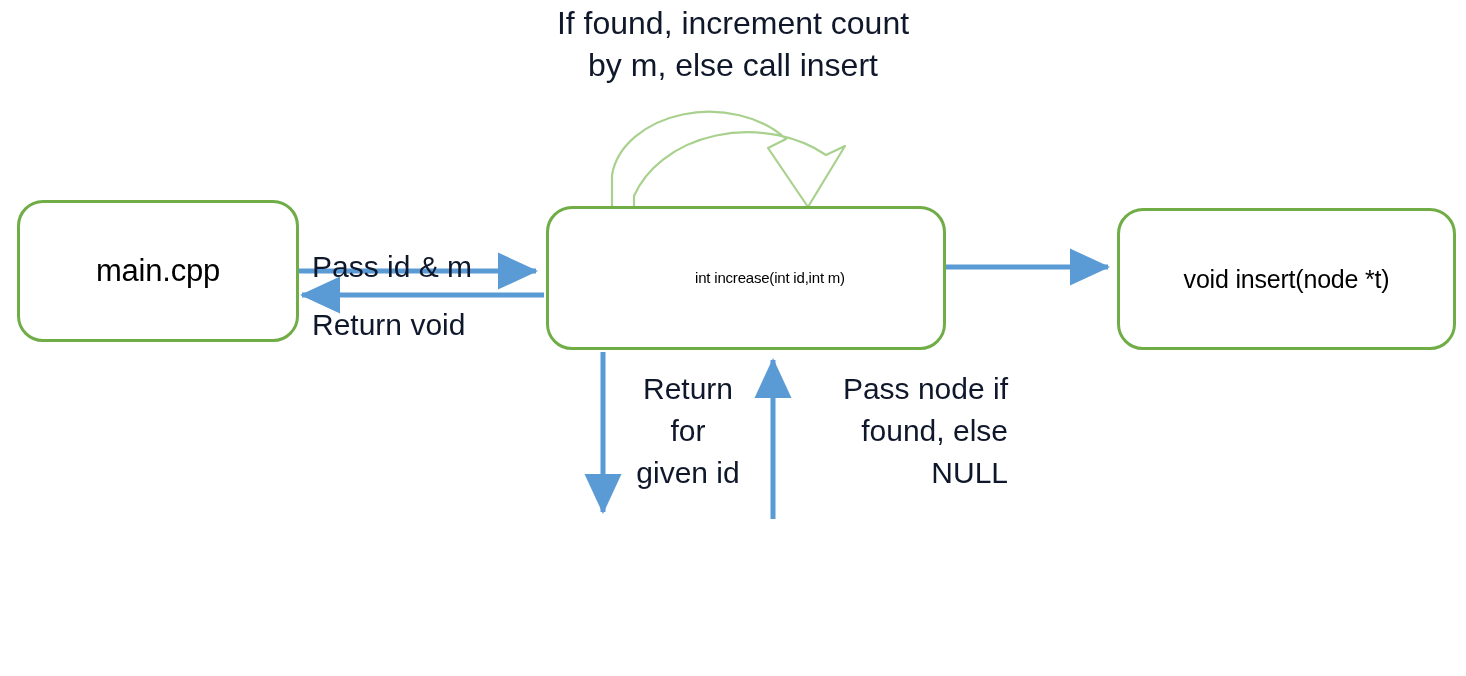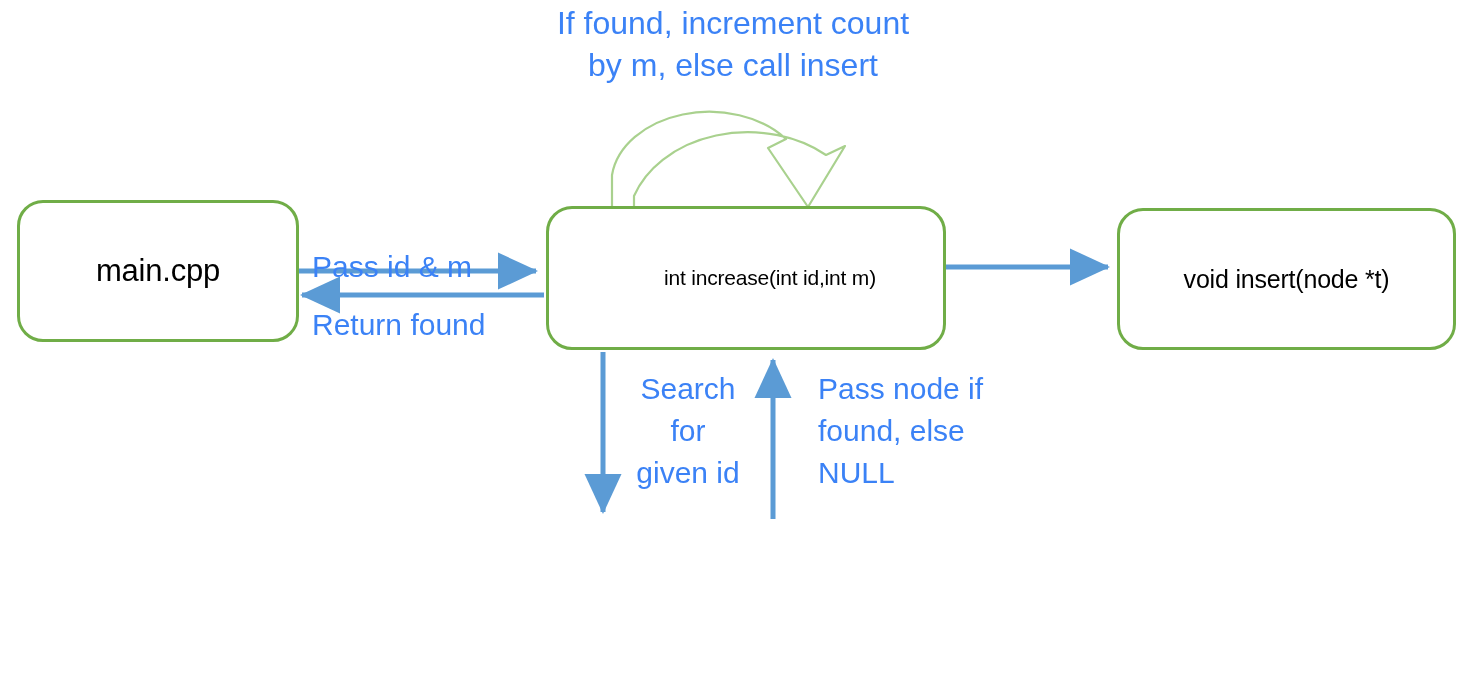--- a/index.html
+++ b/index.html
@@ -38,34 +38,34 @@
   }
   .node-label {
     line-height: 1.15;
     letter-spacing: -0.2px;
     white-space: nowrap;
   }
   #box-main  { left: 8px;    top: 200px; width: 282px; height: 142px; margin-left: 9px; }
   #box-main .node-label { font-size: 31px; }
 
   #box-increase { left: 546px; top: 206px; width: 400px; height: 144px; }
-  #box-increase .node-label { font-size: 21px; margin-left: 48px; }
+  #box-increase .node-label { font-size: 15px; margin-left: 48px; }
 
   #box-insert { left: 1117px; top: 208px; width: 339px; height: 142px; }
   #box-insert .node-label { font-size: 25px; }
 
   #box-search { left: 548px; top: 521px; width: 397px; height: 144px; }
   #box-search .node-label { font-size: 23px; }
 
   .edge-label {
     position: absolute;
     z-index: 4;
     line-height: 1.3;
     white-space: pre-line;
-    color: #3b82f6;
+    color: #0f172a;
   }
   #label-title {
     left: 433px;
     top: 2px;
     width: 600px;
     text-align: center;
     font-size: 32px;
     line-height: 42px;
   }
   #label-pass-id {
@@ -83,21 +83,21 @@
     top: 368px;
     width: 140px;
     text-align: center;
     font-size: 30px;
     line-height: 42px;
   }
   #label-pass-node {
     left: 818px;
     top: 368px;
     width: 190px;
-    text-align: left;
+    text-align: right;
     font-size: 30px;
     line-height: 42px;
   }
 </style>
 </head>
 <body>
 
 <div id="canvas">
 
   <svg class="layer" viewBox="0 0 1466 676">
@@ -149,23 +149,23 @@
   <div class="node-box" id="box-insert">
     <span class="node-label">void insert(node *t)</span>
   </div>
 
 
   <div class="edge-label" id="label-title">If found, increment count
 by m, else call insert</div>
 
   <div class="edge-label" id="label-pass-id">Pass id &amp; m</div>
 
-  <div class="edge-label" id="label-return-count">Return found</div>
+  <div class="edge-label" id="label-return-count">Return void</div>
 
-  <div class="edge-label" id="label-search-for">Search
+  <div class="edge-label" id="label-search-for">Return
 for
 given id</div>
 
   <div class="edge-label" id="label-pass-node">Pass node if
 found, else
 NULL</div>
 
 </div>
 
 </body></html>

